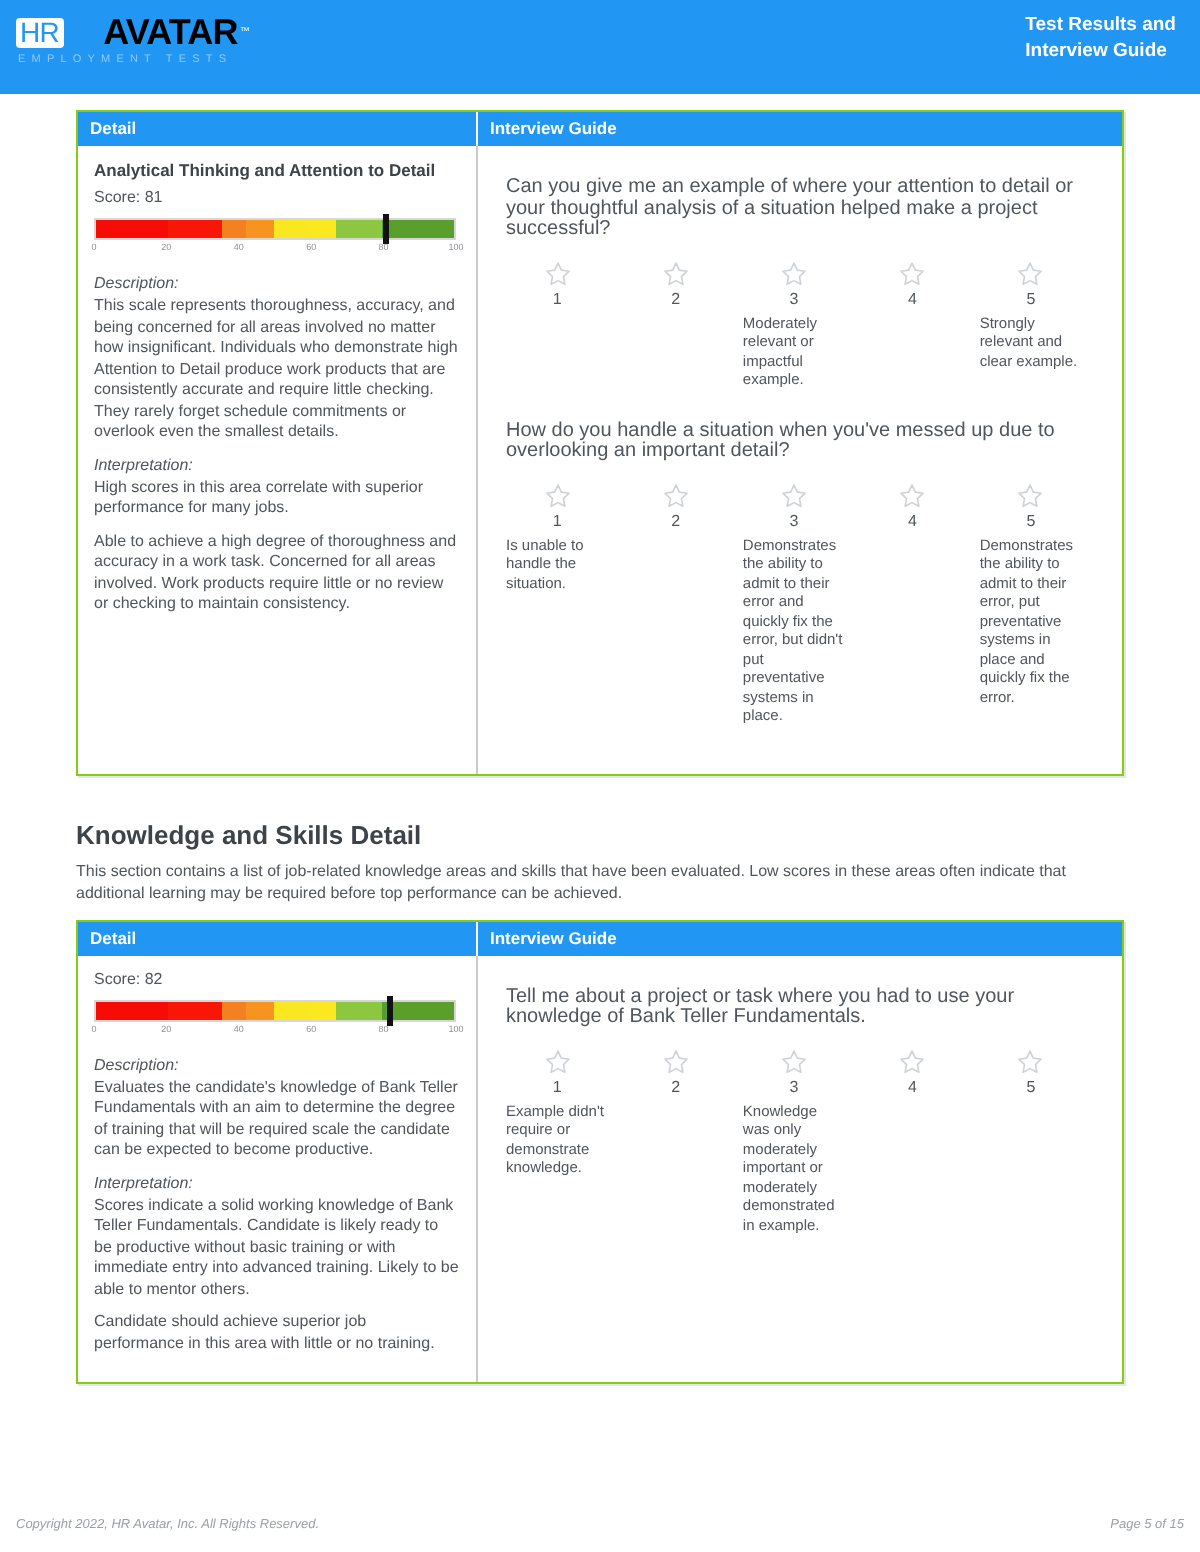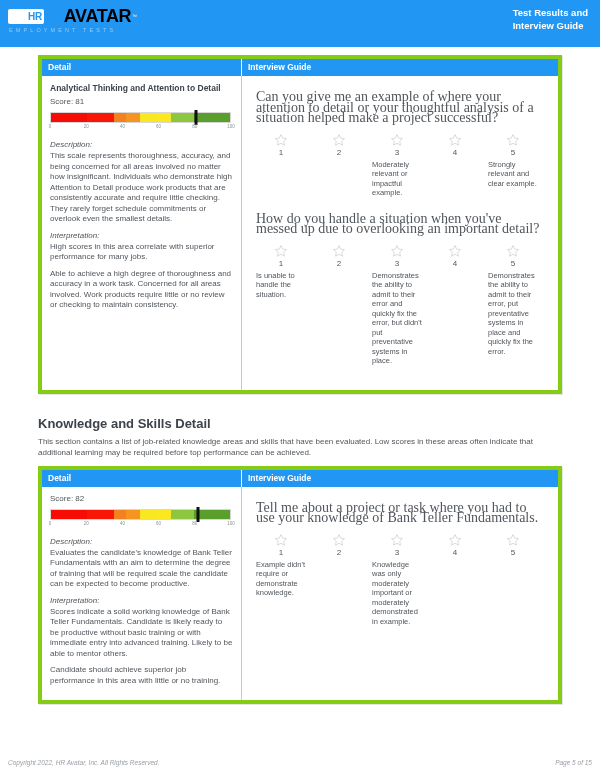--- a/index.html
+++ b/index.html
@@ -29,24 +29,24 @@
     display: flex;
     flex-direction: column;
   }
   .logo-row {
     display: flex;
     align-items: center;
   }
   .logo-hr {
     background: #ffffff;
     color: #2196f3;
-    font-weight: bold;
-    font-size: 10px;
+    font-weight: normal;
+    font-size: 14px;
     line-height: 11px;
-    padding: 2px 2px 2px 20px;
+    padding: 2px 2px 2px 2px;
     border-radius: 2px;
     letter-spacing: -0.3px;
   }
   .logo-word {
     color: #000000;
     font-weight: bold;
     font-size: 18px;
     line-height: 18px;
     letter-spacing: -0.4px;
     margin-left: 20px;
@@ -77,21 +77,21 @@
   }
 
   
   .page-body {
     padding: 0 38px;
     box-sizing: border-box;
   }
 
   
   .panel-table {
-    border: 4px solid #84cc16;
+    border: 1px solid #84cc16;
     background: #ffffff;
     margin-top: 8px;
     box-shadow: 1px 1px 0 rgba(0,0,0,0.10);
   }
   .panel-head-row {
     display: flex;
     background: #2196f3;
   }
   .panel-head {
     color: #ffffff;
@@ -175,25 +175,24 @@
     color: #8d9196;
     transform: translateX(-50%);
     top: 0;
   }
 
   
   .guide-cell {
     padding: 10px 12px 8px 14px;
   }
   .guide-question {
-    font-size: 14px;
+    font-size: 10px;
     line-height: 10.5px;
     color: #51565c;
     margin: 6px 0 9px 0;
-    font-family: Liberation Serif, serif;
   }
   .rating-grid {
     display: flex;
     margin-bottom: 4px;
   }
   .rating-col {
     flex: 1 1 0;
     padding-right: 8px;
     box-sizing: border-box;
   }

